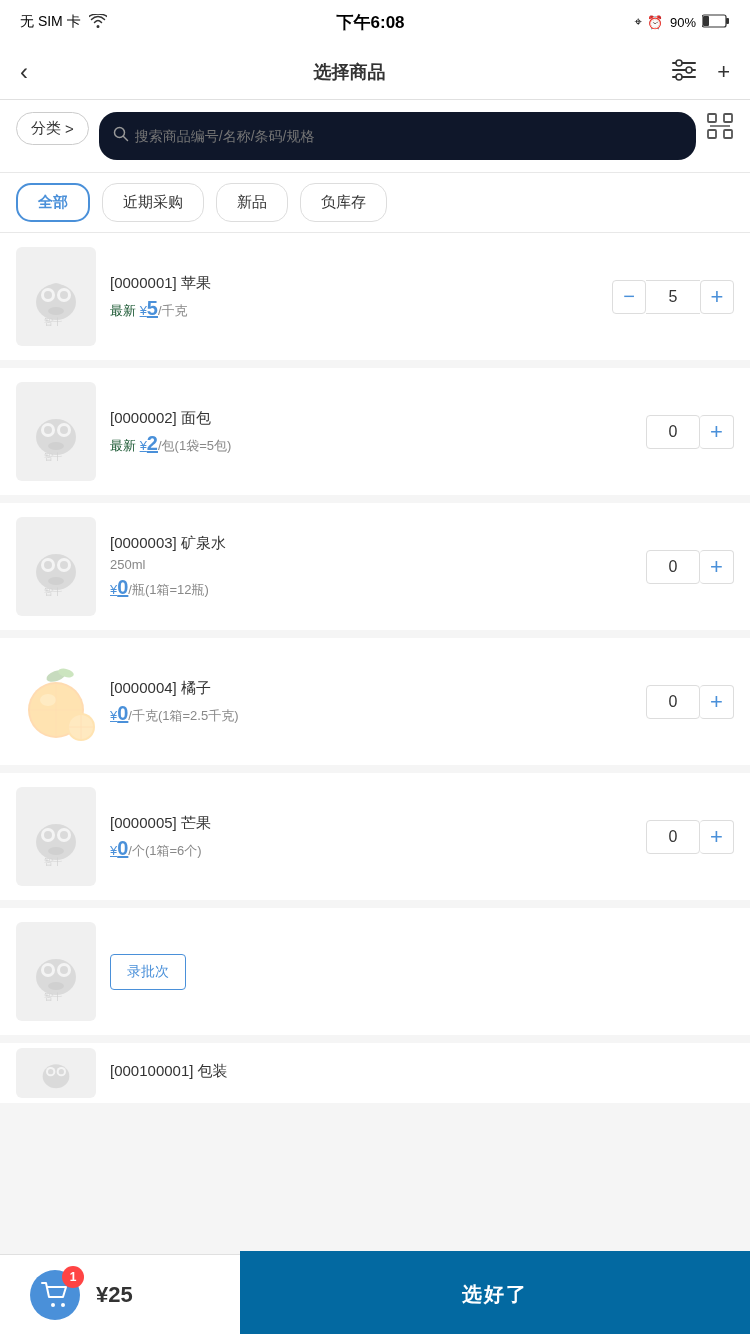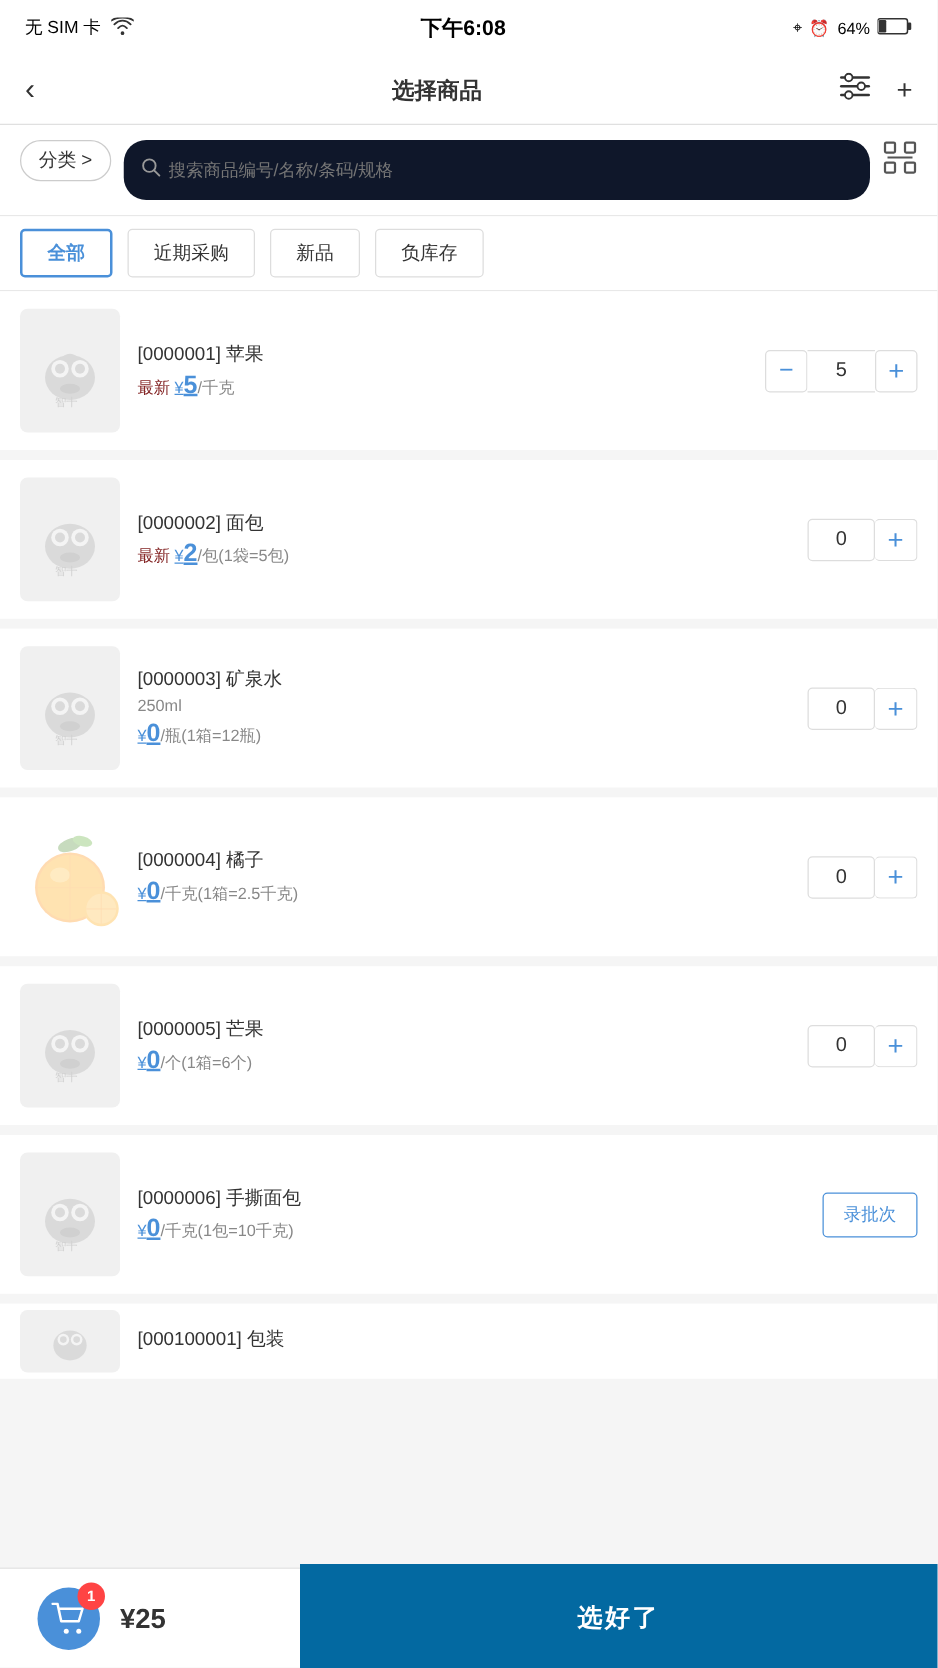--- a/index.html
+++ b/index.html
@@ -98,21 +98,21 @@
     
     .tab-bar {
       background: #fff;
       display: flex;
       padding: 10px 16px;
       gap: 12px;
       border-bottom: 1px solid #e8e8e8;
     }
     .tab-btn {
       padding: 8px 20px;
-      border-radius: 4px;
+      border-radius: 15px;
       font-size: 15px;
       border: 1px solid #ddd;
       background: #fff;
       color: #333;
       cursor: pointer;
     }
     .tab-btn.active {
       background: #fff;
       border: 2px solid #4a90d9;
       color: #4a90d9;
@@ -158,21 +158,21 @@
     .product-spec {
       font-size: 13px;
       color: #888;
       margin-bottom: 4px;
     }
     .product-price {
       font-size: 14px;
       color: #333;
     }
     .product-price .price-label {
-      color: #7f1d1d;
+      color: #14532d;
       font-size: 13px;
     }
     .product-price .currency {
       color: #4a90d9;
       font-size: 13px;
       text-decoration: underline;
     }
     .product-price .amount {
       color: #4a90d9;
       font-size: 20px;
@@ -314,21 +314,21 @@
         <path d="M5.5 8.5C6.8 7.2 8.3 6.5 9 6.5s2.2.7 3.5 2" stroke="#333" stroke-width="1.5" fill="none" stroke-linecap="round"></path>
         <path d="M2.5 5.5C4.5 3.5 6.7 2.5 9 2.5s4.5 1 6.5 3" stroke="#333" stroke-width="1.5" fill="none" stroke-linecap="round"></path>
         <path d="M0 2.5C2.5 0.5 5.6 0 9 0s6.5.5 9 2.5" stroke="#333" stroke-width="1.5" fill="none" stroke-linecap="round"></path>
       </svg>
     </span>
   </div>
   <div class="status-center">下午6:08</div>
   <div class="status-right">
     <span>⌖</span>
     <span>⏰</span>
-    <span>64%</span>
+    <span>90%</span>
     <span>
       <svg width="28" height="14" viewBox="0 0 28 14">
         <rect x="0" y="1" width="24" height="12" rx="2" ry="2" fill="none" stroke="#333" stroke-width="1.2"></rect>
         <rect x="1" y="2" width="6" height="10" rx="1" fill="#333"></rect>
         <rect x="24" y="4" width="3" height="6" rx="1" fill="#333"></rect>
       </svg>
     </span>
   </div>
 </div>
 
@@ -524,26 +524,20 @@
       <svg class="owl-logo" width="60" height="60" viewBox="0 0 60 60">
         <ellipse cx="30" cy="35" rx="20" ry="18" fill="#aaa"></ellipse>
         <circle cx="22" cy="28" r="7" fill="#fff"></circle>
         <circle cx="38" cy="28" r="7" fill="#fff"></circle>
         <circle cx="22" cy="28" r="4" fill="#aaa"></circle>
         <circle cx="38" cy="28" r="4" fill="#aaa"></circle>
         <ellipse cx="30" cy="44" rx="8" ry="4" fill="#888"></ellipse>
         <text x="18" y="58" font-size="9" fill="#888">智十</text>
       </svg>
     </div>
-    <div class="product-info">
-      <div class="product-name">[0000006] 手撕面包</div>
-      <div class="product-price">
-        <span class="currency">¥</span><span class="amount">0</span><span class="unit">/千克(1包=10千克)</span>
-      </div>
-    </div>
     <div class="product-quantity">
       <button class="batch-btn">录批次</button>
     </div>
   </div>
 
   <div class="product-item-partial">
     <div class="product-thumb" style="width:80px;height:50px;background:#f0f0f0;border-radius:6px;display:flex;align-items:center;justify-content:center;">
       <svg class="owl-logo" width="40" height="40" viewBox="0 0 60 60">
         <ellipse cx="30" cy="35" rx="20" ry="18" fill="#aaa"></ellipse>
         <circle cx="22" cy="28" r="7" fill="#fff"></circle>

